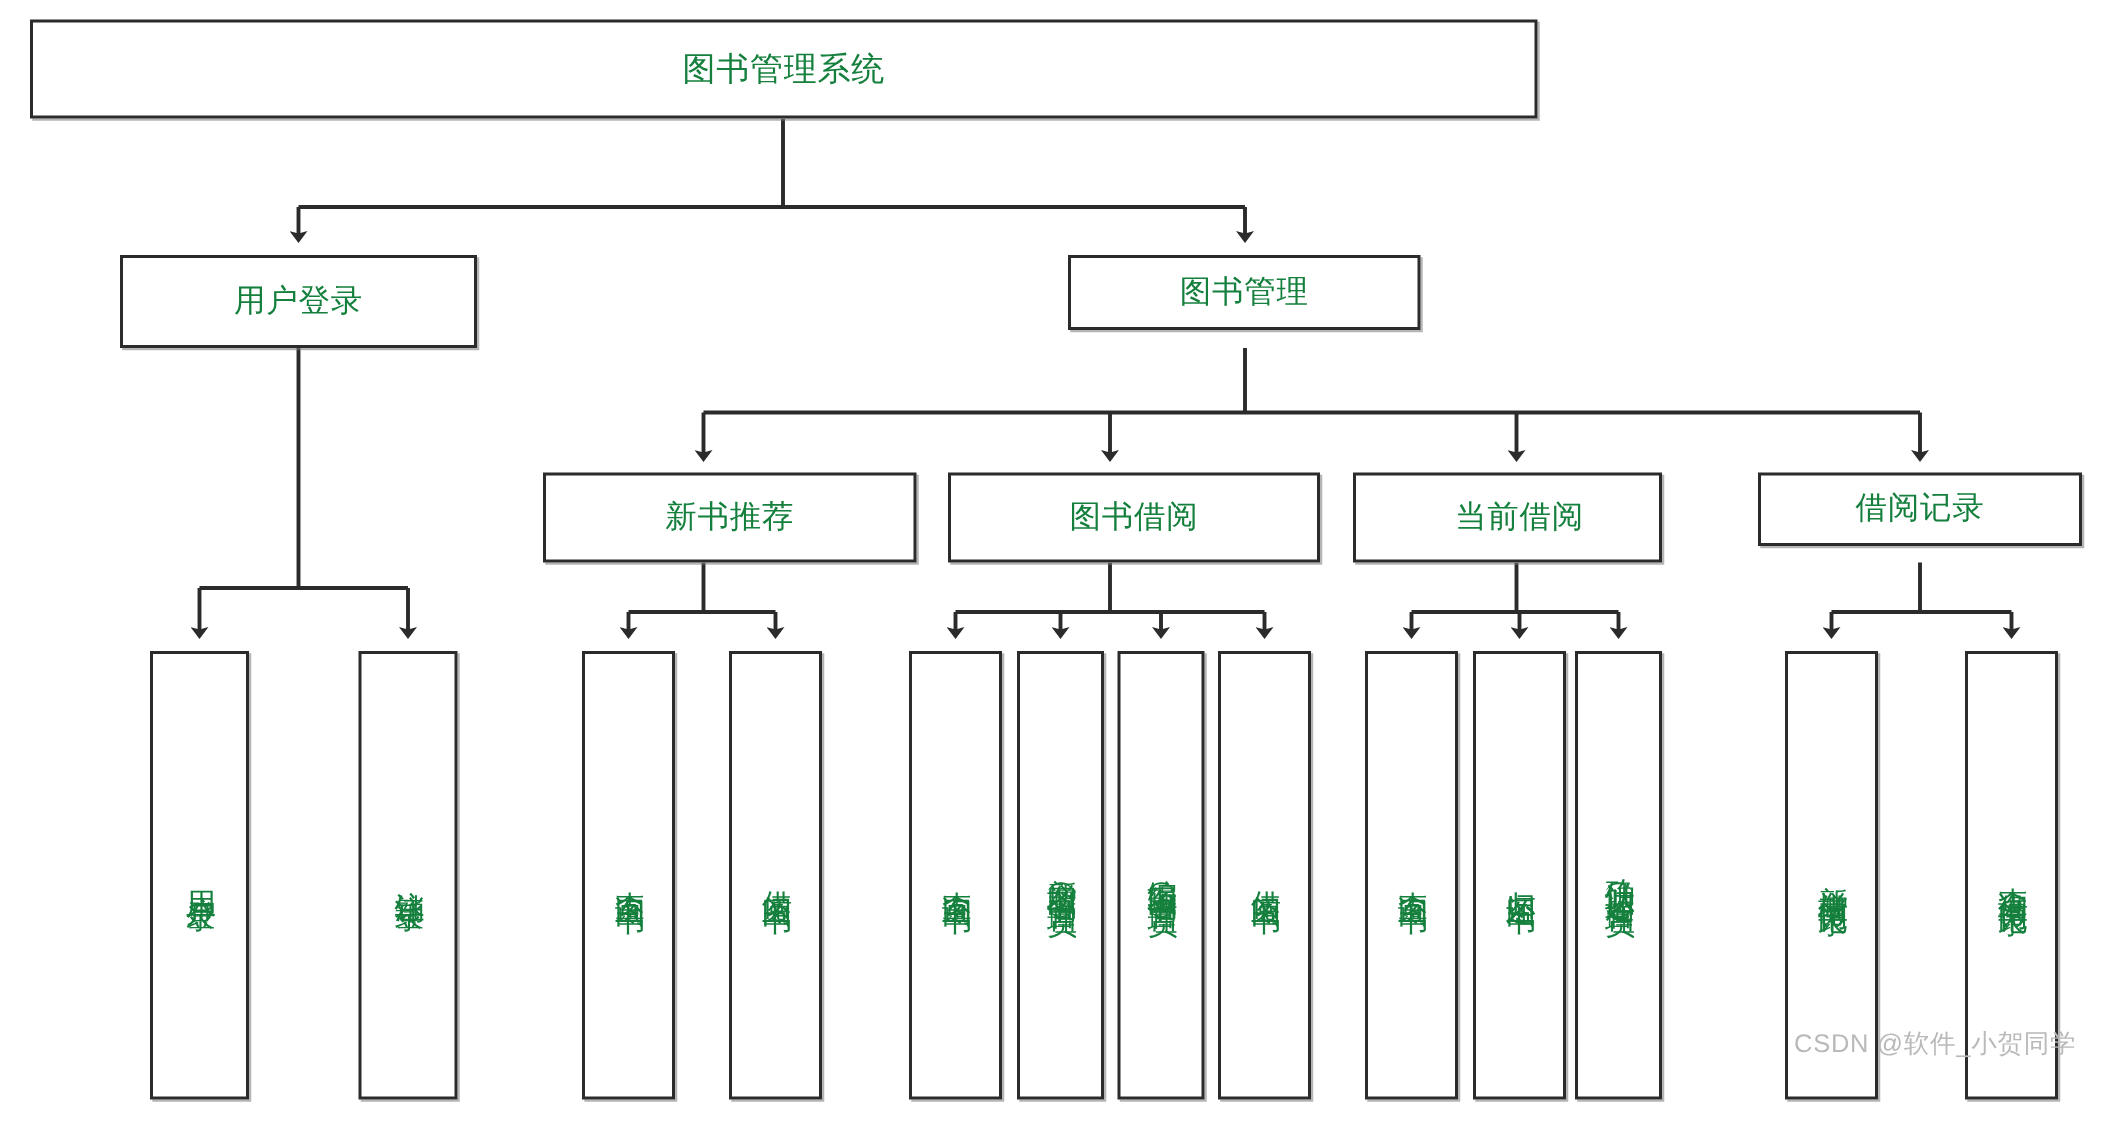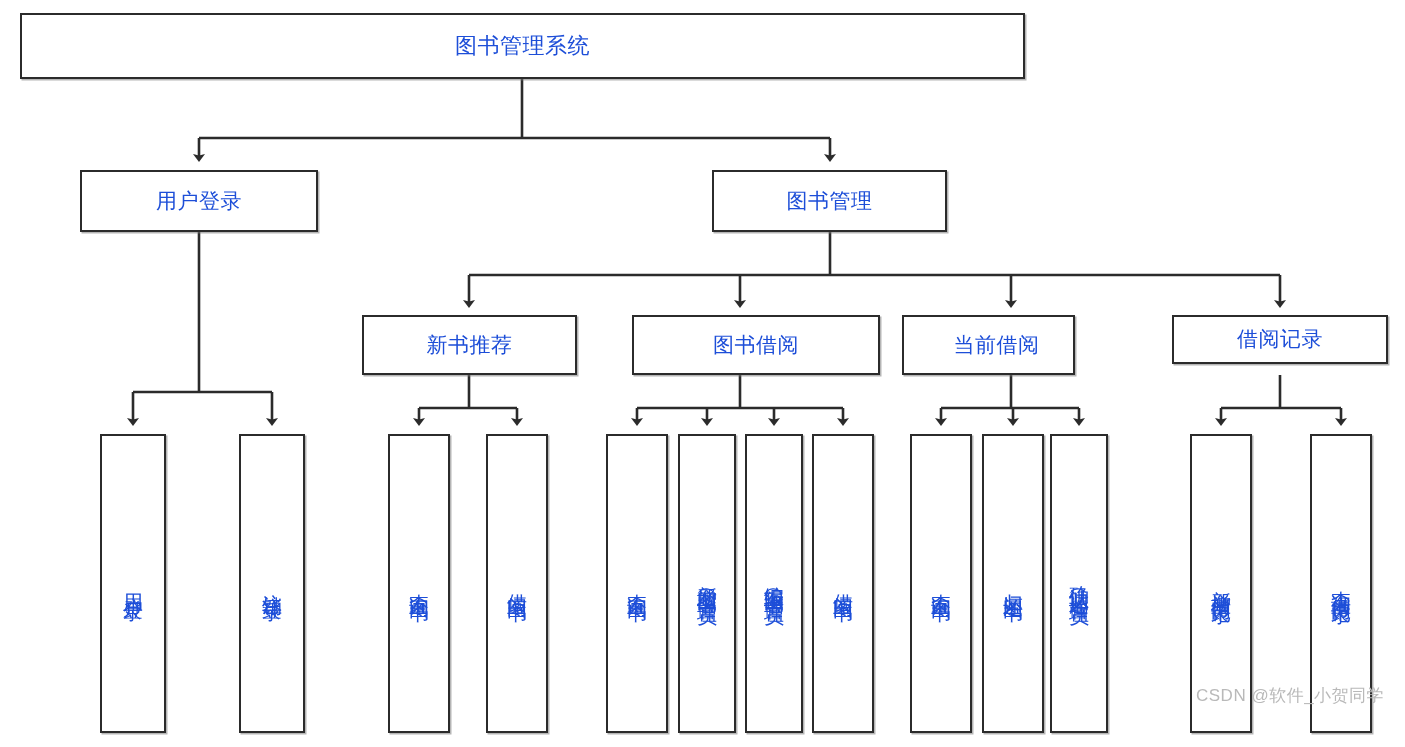--- a/index.html
+++ b/index.html
@@ -28,21 +28,21 @@
     position: absolute;
     box-sizing: border-box;
     background: #ffffff;
     border: 2px solid #2b2b2b;
     box-shadow: 1.5px 1.5px 0 rgba(120,120,120,0.55);
     display: flex;
     align-items: center;
     justify-content: center;
   }
   .node-label {
-    color: #1d4ed8;
+    color: #15803d;
     font-size: 21px;
     line-height: 1.18;
     letter-spacing: 0.5px;
     text-align: left;
     white-space: nowrap;
   }
   .node-box.vertical .node-label {
     writing-mode: vertical-rl;
     text-orientation: upright;
     font-size: 20px;
@@ -116,31 +116,31 @@
     </g>
   </svg>
 
   <div class="node-box root" style="left: 20px; top: 13px; width: 1005px; height: 66px;">
     <span class="node-label">图书管理系统</span>
   </div>
 
   <div class="node-box" style="left: 80px; top: 170px; width: 238px; height: 62px;">
     <span class="node-label">用户登录</span>
   </div>
-  <div class="node-box" style="left: 712px; top: 170px; width: 235px; height: 62px;">
+  <div class="node-box" style="left: 712px; top: 170px; width: 235px; height: 50px;">
     <span class="node-label">图书管理</span>
   </div>
 
-  <div class="node-box" style="left: 362px; top: 315px; width: 215px; height: 60px;">
+  <div class="node-box" style="left: 362px; top: 315px; width: 249px; height: 60px;">
     <span class="node-label">新书推荐</span>
   </div>
   <div class="node-box" style="left: 632px; top: 315px; width: 248px; height: 60px;">
     <span class="node-label">图书借阅</span>
   </div>
-  <div class="node-box" style="left: 902px; top: 315px; width: 173px; height: 60px; padding-left: 16px;">
+  <div class="node-box" style="left: 902px; top: 315px; width: 206px; height: 60px; padding-left: 16px;">
     <span class="node-label">当前借阅</span>
   </div>
   <div class="node-box" style="left: 1172px; top: 315px; width: 216px; height: 49px;">
     <span class="node-label">借阅记录</span>
   </div>
 
   <div class="node-box vertical" style="left: 100px; top: 434px; width: 66px; height: 299px;">
     <span class="node-label">用户登录</span>
   </div>
   <div class="node-box vertical" style="left: 239px; top: 434px; width: 66px; height: 299px;">

